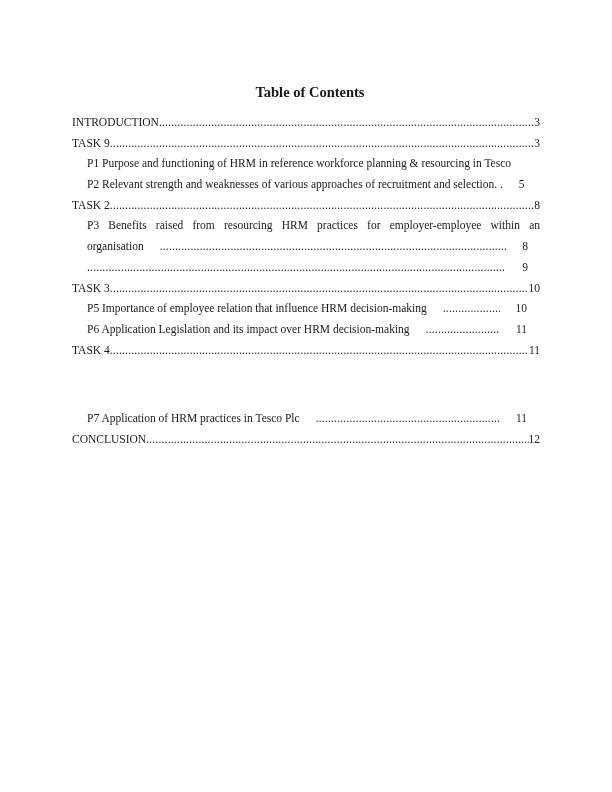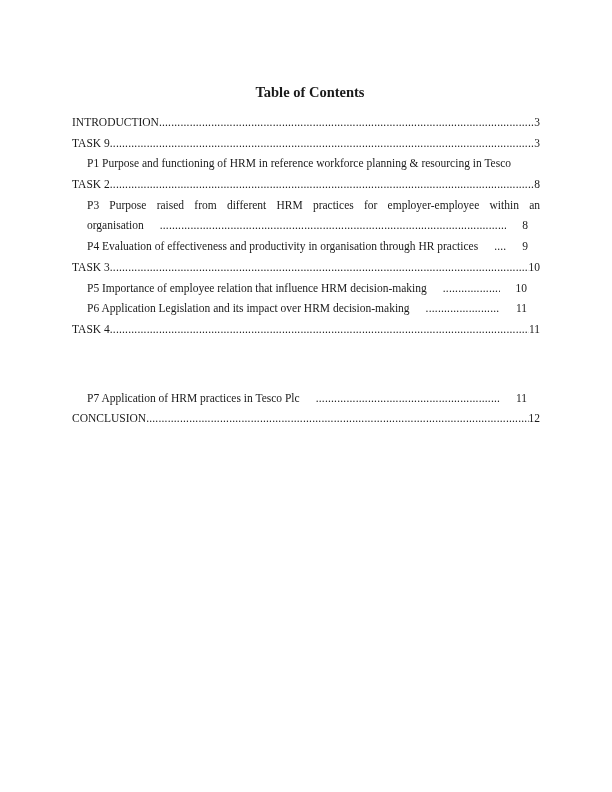--- a/index.html
+++ b/index.html
@@ -100,38 +100,41 @@
       <span class="leader"></span>
       <span class="page-num">3</span>
     </div>
 
     <div class="entry sub nolead">
       <span class="label">P1 Purpose and functioning of HRM in reference workforce planning &amp; resourcing in Tesco</span>
       <span class="leader"></span>
       <span class="page-num">3</span>
     </div>
 
+    <div class="entry sub nolead">
+      <span class="label">P2 Relevant strength and weaknesses of various approaches of recruitment and selection. .</span>
+      <span class="page-num">5</span>
+    </div>
 
     <div class="entry">
       <span class="label">TASK 2</span>
       <span class="leader"></span>
       <span class="page-num">8</span>
     </div>
 
     <div class="entry sub justified">
-      <span class="label">P3 Purpose raised from different HRM practices for employer-employee within an</span>
+      <span class="label">P3 Benefits raised from resourcing HRM practices for employer-employee within an</span>
     </div>
     <div class="entry sub" style="padding-right: 12px;">
       <span class="label">organisation</span>
       <span class="leader"></span>
       <span class="page-num">8</span>
     </div>
 
     <div class="entry sub" style="padding-right: 12px;">
-      <span class="label">P4 Evaluation of effectiveness and productivity in organisation through HR practices</span>
       <span class="leader"></span>
       <span class="page-num">9</span>
     </div>
 
     <div class="entry">
       <span class="label">TASK 3 </span>
       <span class="leader"></span>
       <span class="page-num">10</span>
     </div>
 

